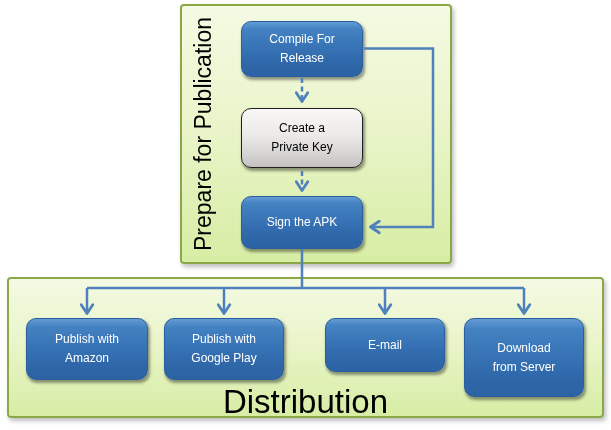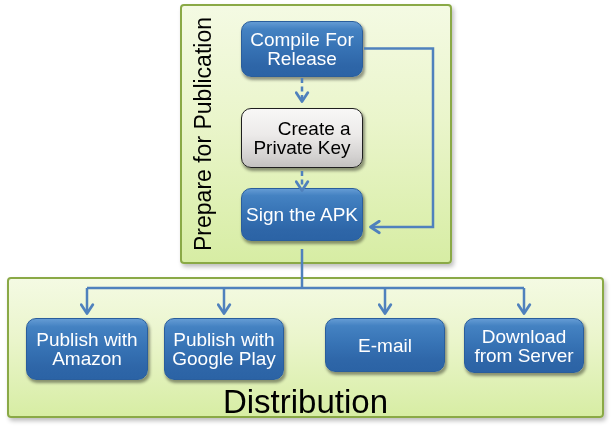--- a/index.html
+++ b/index.html
@@ -20,46 +20,46 @@
     box-shadow:2px 3px 4px rgba(0,0,0,0.25);
     z-index:1;
   }
   #panel-prepare      { left:180px; top:4px;   width:272px; height:260px; }
   #panel-distribution { left:7px;   top:277px; width:597px; height:141px; }
 
   .node {
     position:absolute; box-sizing:border-box; z-index:3;
     display:flex; align-items:center; justify-content:center;
     text-align:center; white-space:pre-line;
-    font-size:19px; line-height:19px;
+    font-size:12px; line-height:19px;
     border-radius:10px;
     box-shadow:1.5px 2.5px 3px rgba(0,0,0,0.4);
   }
   .node.blue {
     color:var(--node-text,#ffffff);
     border:1.5px solid var(--node-blue-border,#2a5e9c);
     background:linear-gradient(180deg,
       #649bd4 0%, #4482c2 13%, #3672b4 50%, #2e66a8 80%,
       var(--node-blue-bottom,#2b63a5) 100%);
   }
   .node.gray {
     color:var(--gray-text,#000000);
     border:1.5px solid var(--node-gray-border,#1f1f1f);
     background:linear-gradient(180deg,
       #f8f7f6 0%, #eceae9 45%, #d3d1d0 82%,
       var(--node-gray-bottom,#c3c1c0) 100%);
   }
 
   #node-compile  { left:241px; top:21px;  width:122px; height:56px; }
-  #node-key      { left:241px; top:108px; width:122px; height:60px;text-align:right; }
-  #node-sign     { left:241px; top:188px; width:122px; height:53px; }
+  #node-key      { left:241px; top:108px; width:122px; height:60px; }
+  #node-sign     { left:241px; top:196px; width:122px; height:53px; }
   #node-amazon   { left:26px;  top:318px; width:122px; height:62px; }
   #node-gplay    { left:164px; top:318px; width:120px; height:62px; }
   #node-email    { left:325px; top:318px; width:120px; height:54px; }
-  #node-download { left:464px; top:318px; width:120px; height:55px; }
+  #node-download { left:464px; top:318px; width:120px; height:79px; }
 
   #prepare-label {
     position:absolute; left:73px; top:120px; width:260px; height:28px;
     transform:rotate(-90deg);
     display:flex; align-items:center; justify-content:center;
     font-size:23px; color:var(--section-label,#000000);
     z-index:2; letter-spacing:0px;
   }
   #distribution-label {
     position:absolute; left:7px; top:383px; width:597px;

